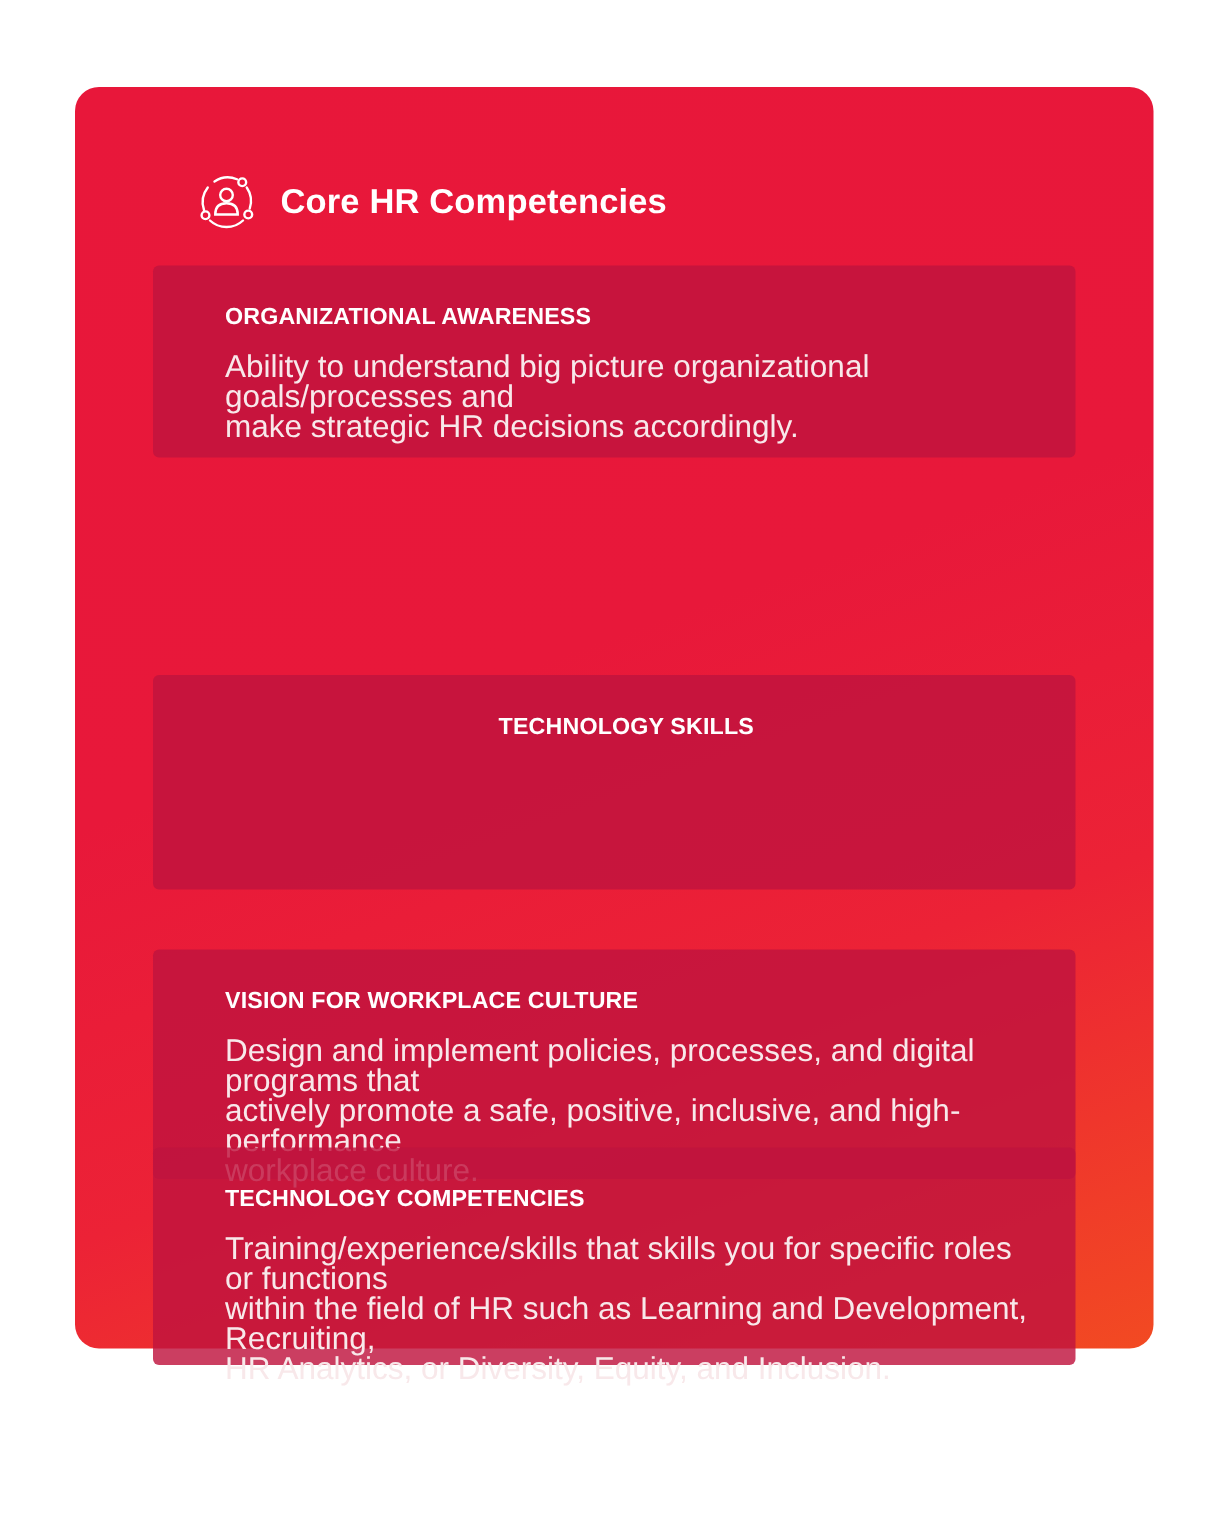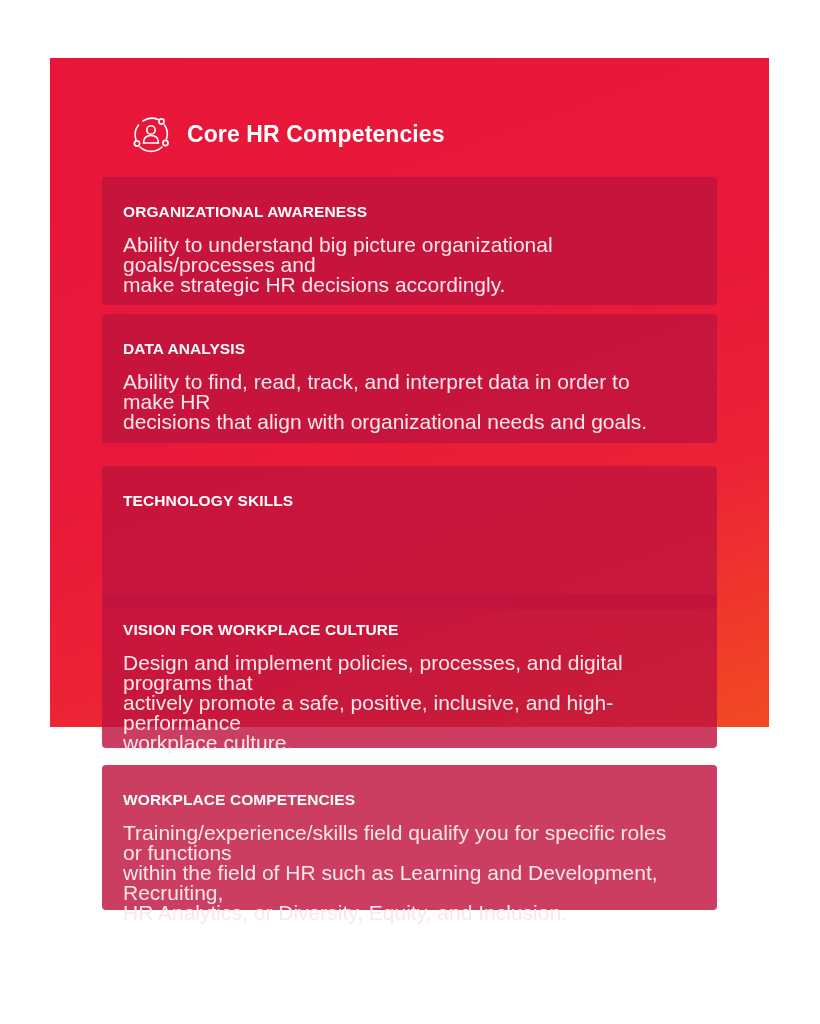--- a/index.html
+++ b/index.html
@@ -12,22 +12,23 @@
       height: 1024px;
       position: relative;
       overflow: hidden;
       font-family: "Liberation Sans", sans-serif;
     }
     .panel {
       position: absolute;
       left: 50px;
       top: 58px;
       width: 719px;
-      height: 669px;
+      height: 841px;
       background: linear-gradient(160deg, #e8173a 0%, #e8183a 45%, #ec2236 70%, #f24a22 100%);
+      border-radius: 16px;
     }
     .header {
       position: absolute;
       left: 81px;
       top: 56px;
       height: 40px;
       display: flex;
       align-items: center;
     }
     .header-icon {
@@ -43,21 +44,21 @@
       letter-spacing: 0.1px;
       white-space: nowrap;
     }
     .card {
       position: absolute;
       left: 52px;
       width: 615px;
       background: rgba(192, 20, 62, 0.82);
       border-radius: 4px;
       box-sizing: border-box;
-      padding: 26px 32px 0 21px;
+      padding: 26px 32px 0 48px;
     }
     .card-title {
       color: #ffffff;
       font-size: 15.5px;
       font-weight: bold;
       line-height: 18px;
       margin: 0 0 14px 0;
       letter-spacing: 0.1px;
     }
     .card-desc {
@@ -90,37 +91,32 @@
     </svg>
     <span class="header-title">Core HR Competencies</span>
   </div>
 
   <div class="card" style="top:119px;height:128px;">
     <div class="card-title">ORGANIZATIONAL AWARENESS</div>
     <p class="card-desc">Ability to understand big picture organizational goals/processes and
 make strategic HR decisions accordingly.</p>
   </div>
 
-  <div class="card" style="top:256px;height:129px;">
-    <div class="card-title">DATA ANALYSIS</div>
-    <p class="card-desc">Ability to find, read, track, and interpret data in order to make HR
-decisions that align with organizational needs and goals.</p>
-  </div>
 
-  <div class="card" style="top:408px;height:143px;">
+  <div class="card" style="top:392px;height:143px;text-align:center;">
     <div class="card-title">TECHNOLOGY SKILLS</div>
   </div>
 
-  <div class="card" style="top:537px;height:153px;">
+  <div class="card" style="top:575px;height:153px;">
     <div class="card-title">VISION FOR WORKPLACE CULTURE</div>
     <p class="card-desc">Design and implement policies, processes, and digital programs that
 actively promote a safe, positive, inclusive, and high-performance
 workplace culture.</p>
   </div>
 
   <div class="card" style="top:707px;height:145px;">
-    <div class="card-title">WORKPLACE COMPETENCIES</div>
-    <p class="card-desc">Training/experience/skills field qualify you for specific roles or functions
+    <div class="card-title">TECHNOLOGY COMPETENCIES</div>
+    <p class="card-desc">Training/experience/skills that skills you for specific roles or functions
 within the field of HR such as Learning and Development, Recruiting,
 HR Analytics, or Diversity, Equity, and Inclusion.</p>
   </div>
 
 </div>
 
 </body></html>

